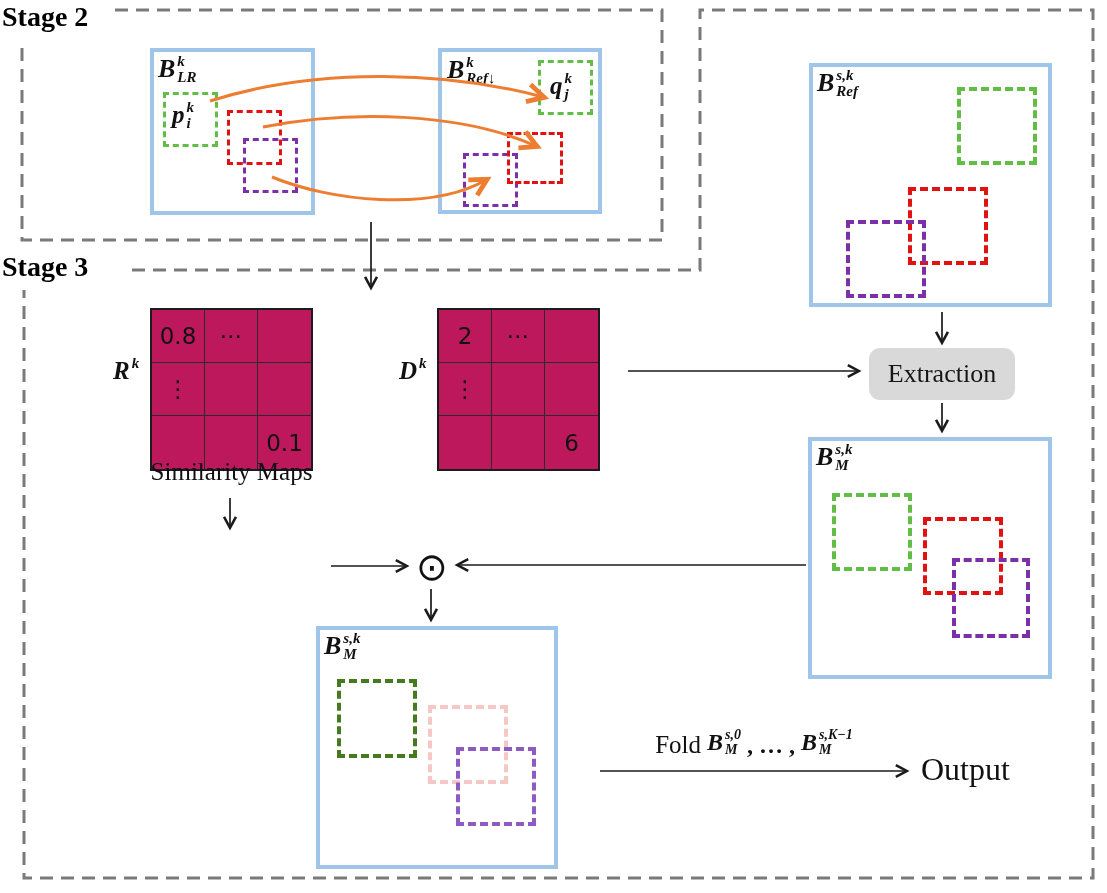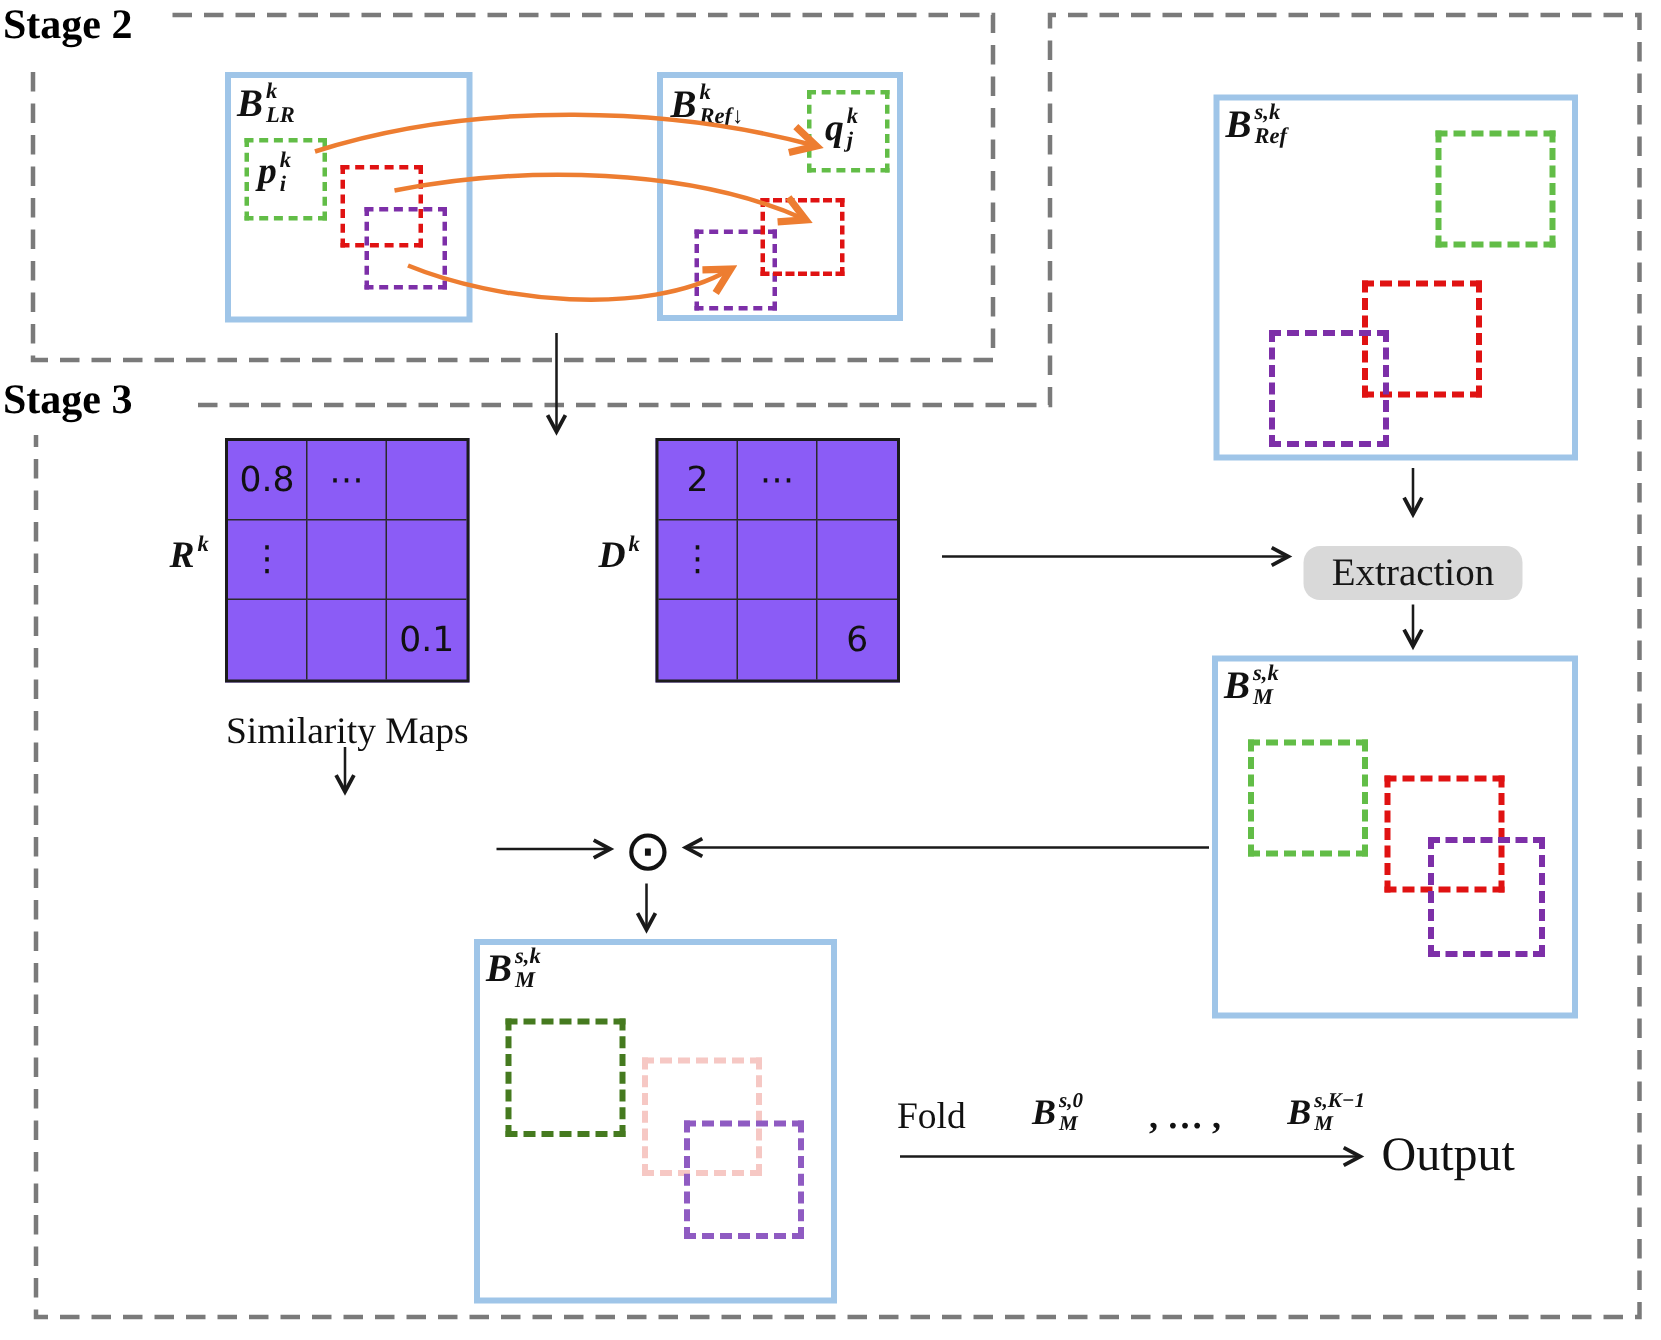--- a/index.html
+++ b/index.html
@@ -26,36 +26,36 @@
 
   .ml{position:absolute;z-index:4;display:inline-flex;align-items:flex-start;
       font-weight:700;font-style:italic;color:#111;line-height:1;}
   .ml .b{font-size:26px;}
   .ml .scr{display:inline-flex;flex-direction:column;margin-left:2px;font-size:15px;
       line-height:1.05;align-items:flex-start;transform:translateY(-2px);}
   .ml.mid .b{font-size:25px;}
 
   .grid{position:absolute;z-index:1;display:grid;
      grid-template-columns:repeat(3,1fr);grid-template-rows:repeat(3,1fr);
-     border:2.4px solid #1c1c1c;background:#8b5cf6;box-sizing:border-box;}
+     border:2.4px solid #1c1c1c;background:#be185d;box-sizing:border-box;margin-top:16px;}
   .grid>div{border-right:1.3px solid #2b2b2b;border-bottom:1.3px solid #2b2b2b;
      display:flex;align-items:center;justify-content:center;
      font-family:"DejaVu Sans","Liberation Sans",sans-serif;font-size:23px;color:#111;}
   .grid>div:nth-child(3n){border-right:none;}
   .grid>div:nth-child(n+7){border-bottom:none;}
 
-  .caption{position:absolute;z-index:1;text-align:center;font-size:25px;color:#101010;margin-top:16px;}
+  .caption{position:absolute;z-index:1;text-align:center;font-size:25px;color:#101010;}
 
   .pill{position:absolute;z-index:2;background:var(--c-pill);border-radius:11px;
      display:flex;align-items:center;justify-content:center;font-size:26px;color:#161616;}
 
   .odot{position:absolute;z-index:2;font-family:"DejaVu Sans",sans-serif;font-size:38px;
      color:#111;text-align:center;line-height:40px;}
 
-  .foldrow{position:absolute;z-index:2;display:flex;align-items:center;justify-content:space-between;
+  .foldrow{position:absolute;z-index:2;display:flex;align-items:center;justify-content:center;
      gap:6px;font-size:25px;color:#111;}
   .foldrow .ml{position:static;}
   .foldrow .ml .b{font-size:24px;}
   .foldrow .ml .scr{font-size:14px;}
   .foldrow .sep{font-weight:700;font-size:24px;}
 
   .outlabel{position:absolute;z-index:2;font-size:32px;color:#111;}
 </style>
 </head>
 <body>
@@ -178,21 +178,21 @@
     <div>⋯</div>
     <div></div>
     <div>⋮</div>
     <div></div>
     <div></div>
     <div></div>
     <div></div>
     <div>6</div>
   </div>
 
-  <div class="pill" style="left:869px;top:364px;width:146px;height:36px;">Extraction</div>
+  <div class="pill" style="left:869px;top:348px;width:146px;height:52px;">Extraction</div>
 
   <div class="odot" style="left:411px;top:547px;width:42px;height:40px;">⊙</div>
 
   <div class="foldrow" style="left:598px;top:722px;width:312px;height:46px;">
     <span>Fold</span>
     <span class="ml">
       <span class="b">B</span>
       <span class="scr">
           <span>s,0</span>
           <span>M</span>

